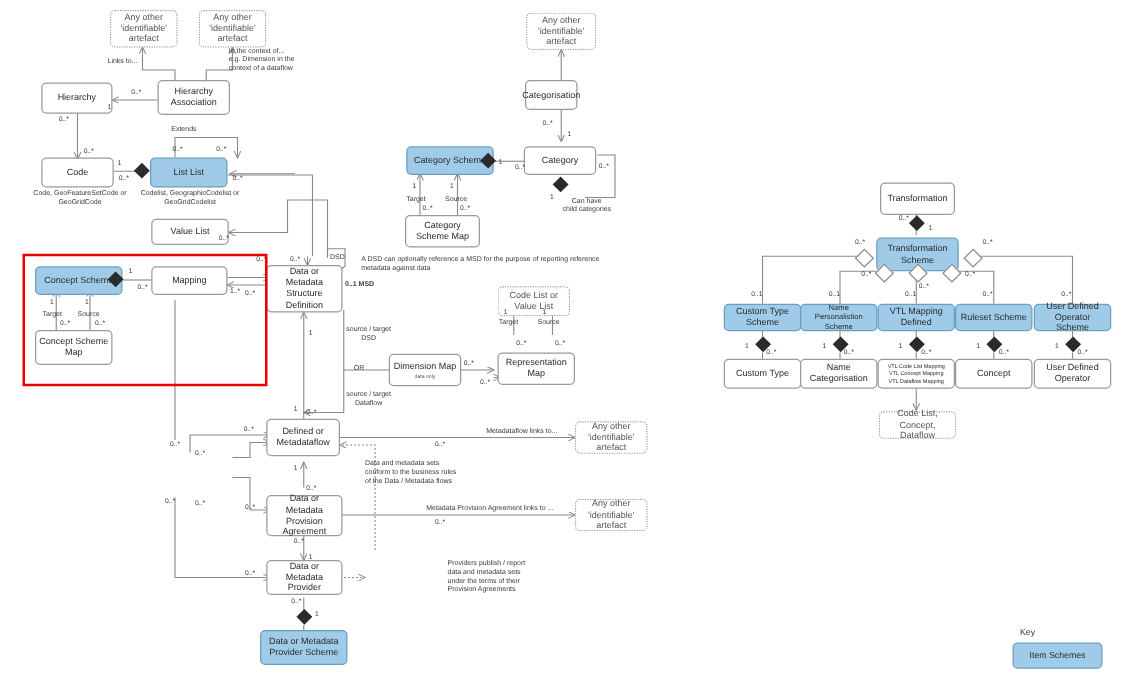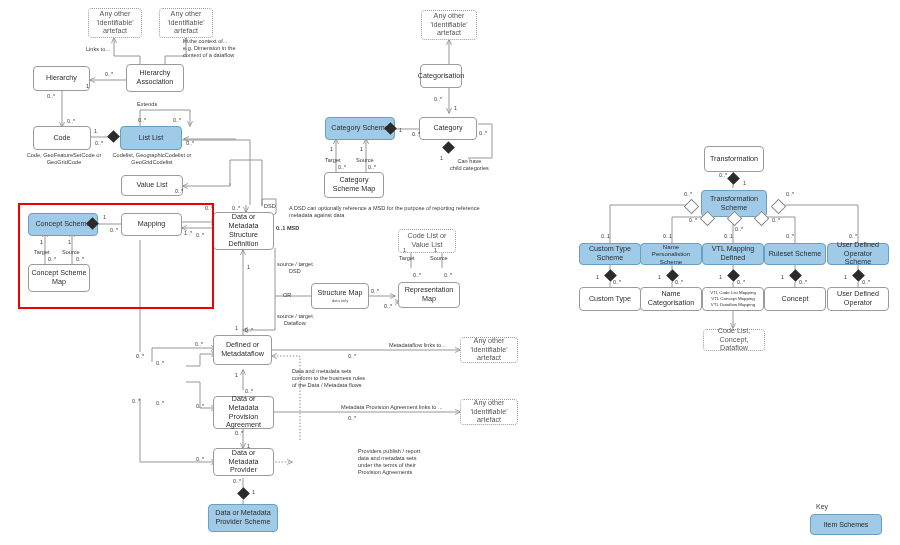--- a/index.html
+++ b/index.html
@@ -232,21 +232,21 @@
     <span style="white-space:pre-line">Category
 Scheme Map</span>
   </div>
 
   <div class="node" style="left:213px;top:212px;width:61px;height:38px;">
     <span style="white-space:pre-line">Data or Metadata
 Structure Definition</span>
   </div>
 
   <div class="node" style="left:311px;top:283px;width:58px;height:26px;flex-direction:column;">
-    <span>Structure Map</span>
+    <span>Dimension Map</span>
     <span class="sub">data only</span>
   </div>
 
   <div class="node dotted" style="left:398px;top:229px;width:58px;height:24px;">
     <span style="white-space:pre-line">Code List or
 Value List</span>
   </div>
   <div class="node" style="left:398px;top:282px;width:62px;height:26px;">
     <span style="white-space:pre-line">Representation
 Map</span>

